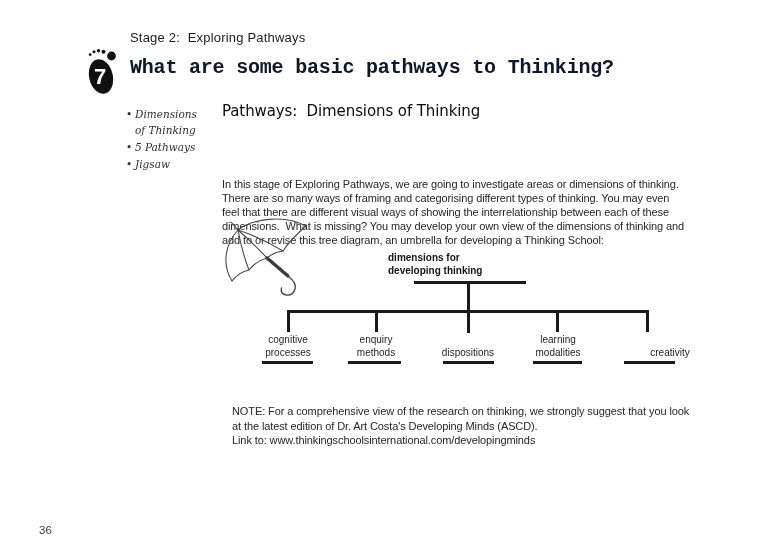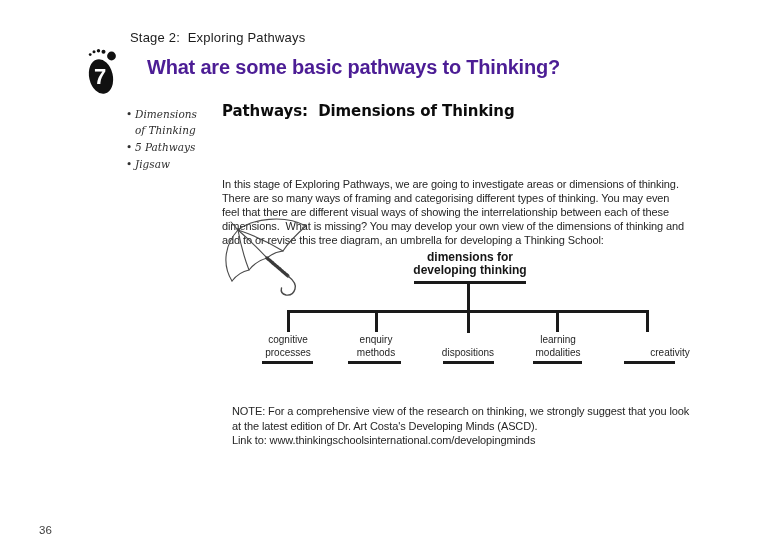--- a/index.html
+++ b/index.html
@@ -9,50 +9,50 @@
     position:relative; width:768px; height:543px; background:#ffffff; overflow:hidden;
   }
   .abs { position:absolute; }
   .prewrap { white-space:pre-wrap; }
 
   .stage-label {
     left:130px; top:30px; font-size:13px; color:#1c1c1c; letter-spacing:0.2px;
   }
   .foot-icon { left:85px; top:47px; width:37px; height:50px; }
   .page-title {
-    left:147px; top:56px; font-size:20px; font-weight:bold; color:#4c1d95;
-    letter-spacing:-0.2px; font-family:Liberation Sans, sans-serif;
+    left:130px; top:56px; font-size:20px; font-weight:bold; color:#0f172a;
+    letter-spacing:-0.2px; font-family:Liberation Mono, monospace;
   }
   .sidebar { left:126px; top:106px; width:100px; }
   .sidebar-item {
     display:flex; font-family:"DejaVu Serif","Liberation Serif",serif;
     font-style:italic; font-size:10.5px; line-height:16px; color:#2e2e2e;
     margin-bottom:1px;
   }
   .sidebar-item .bullet { width:9px; flex:0 0 9px; }
 
   .content-heading {
-    left:222px; top:102px; font-size:15px; font-weight:bold; color:#0c0c0c;
+    left:222px; top:102px; font-size:15px; font-weight:normal; color:#0c0c0c;
     letter-spacing:-0.1px; font-family:"DejaVu Sans","Liberation Sans",sans-serif;text-align:right;
   }
   .paragraph {
     left:222px; top:137px; width:525px; font-size:11px; line-height:14.1px;
     color:#262626; letter-spacing:-0.1px;margin-top:40px;
   }
   .note {
     left:222px; top:404px; width:525px; font-size:11px; line-height:14.5px;
     color:#262626; letter-spacing:-0.1px;margin-left:10px;
   }
   .page-number { left:39px; top:501px; font-size:11.5px; color:#3d3d3d;margin-top:23px; }
 
   
   .diagram { left:0; top:215px; width:768px; height:185px; }
   .umbrella { left:222px; top:2px; width:95px; height:85px; }
   .root-label {
-    left:388px; top:36px; width:164px; text-align:center; font-size:12px;
+    left:388px; top:36px; width:164px; font-size:10px;
     font-weight:bold; line-height:13px; color:#151515;
   }
   .dline { background:#1a1a1a; }
   .root-underline { left:414px; top:66px; width:112px; height:3px; }
   .stem      { left:467px; top:68px;  width:3px;  height:50px; }
   .hbar      { left:287px; top:95px;  width:362px; height:3px; }
   .drop      { top:97px; width:3px; height:20px; }
   .drop.d1 { left:287px; } .drop.d2 { left:375px; }
   .drop.d4 { left:556px; } .drop.d5 { left:646px; }
   .branch-label {

